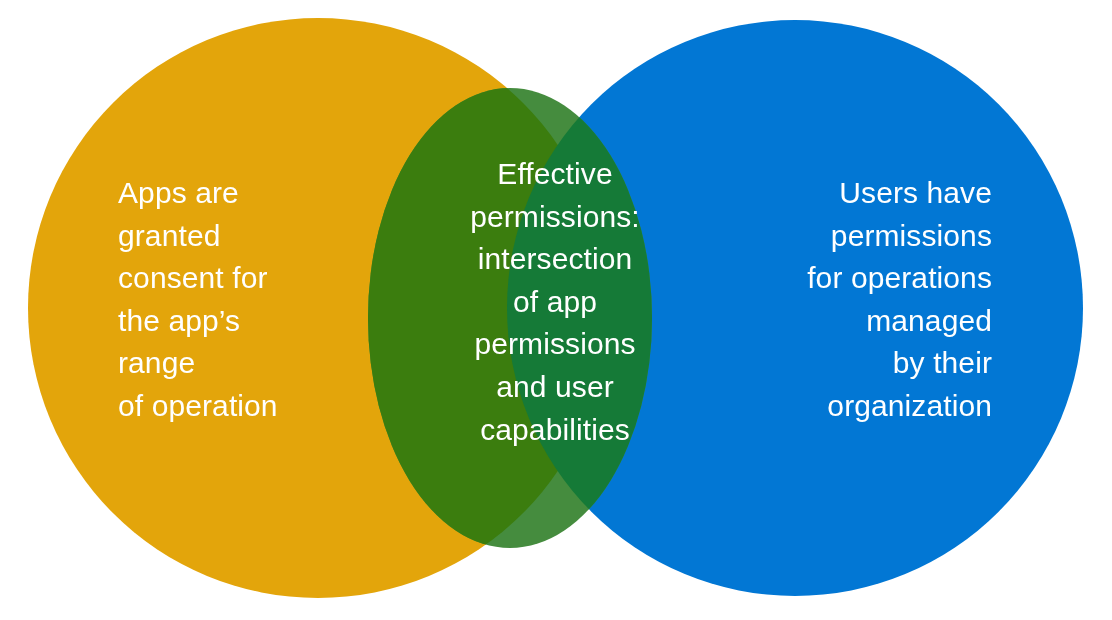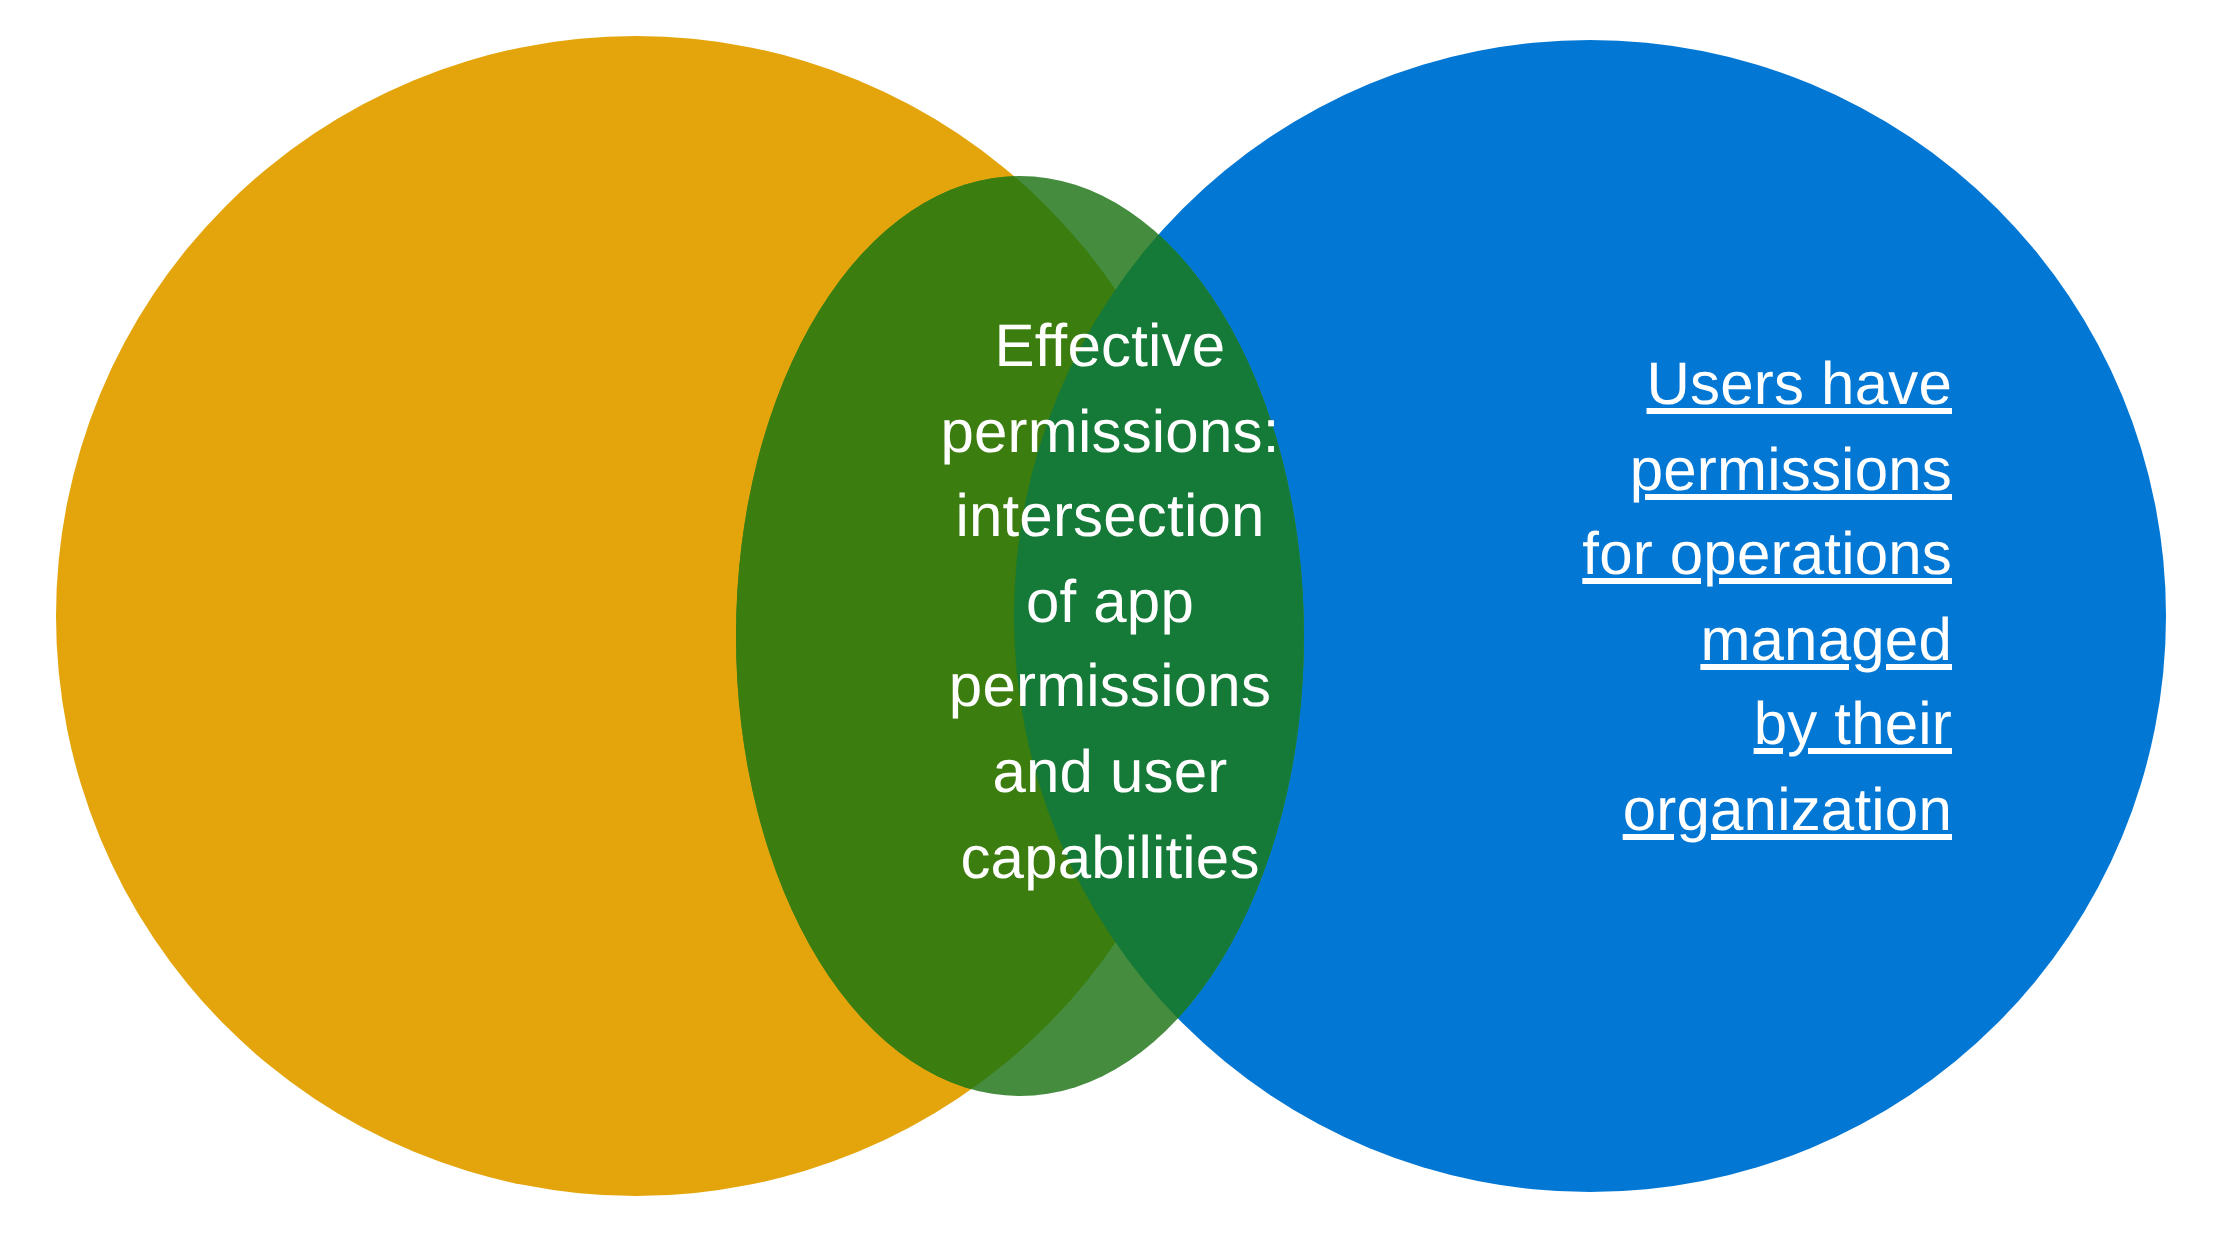--- a/index.html
+++ b/index.html
@@ -43,25 +43,24 @@
     width: 250px;
     text-align: left;
   }
   .label-center {
     left: 440px;
     top: 153px;
     width: 230px;
     text-align: center;
   }
   .label-right {
-    left: 736px;
+    left: 752px;
     top: 172px;
     width: 240px;
     text-align: right;
-    text-decoration: underline;
   }
 </style>
 </head>
 <body>
 
 <div class="venn-stage" style="background: rgb(255, 255, 255);">
 
   <svg class="venn-svg" viewBox="0 0 1112 620" aria-hidden="true">
     <defs>
       <clipPath id="clip-orange">
@@ -83,20 +82,26 @@
 
     <g clip-path="url(#clip-green)">
       <circle cx="318" cy="308" r="290" fill="#3B7D0E"></circle>
     </g>
 
     <g clip-path="url(#clip-green)">
       <circle cx="795" cy="308" r="288" fill="#157A37"></circle>
     </g>
   </svg>
 
+  <div class="venn-label label-left" style="color: rgb(255, 255, 255); text-align: left;">Apps are
+granted
+consent for
+the app’s
+range
+of operation</div>
 
   <div class="venn-label label-center" style="color: rgb(255, 255, 255); text-align: center;">Effective
 permissions:
 intersection
 of app
 permissions
 and user
 capabilities</div>
 
   <div class="venn-label label-right" style="color: rgb(255, 255, 255); text-align: right;">Users have

